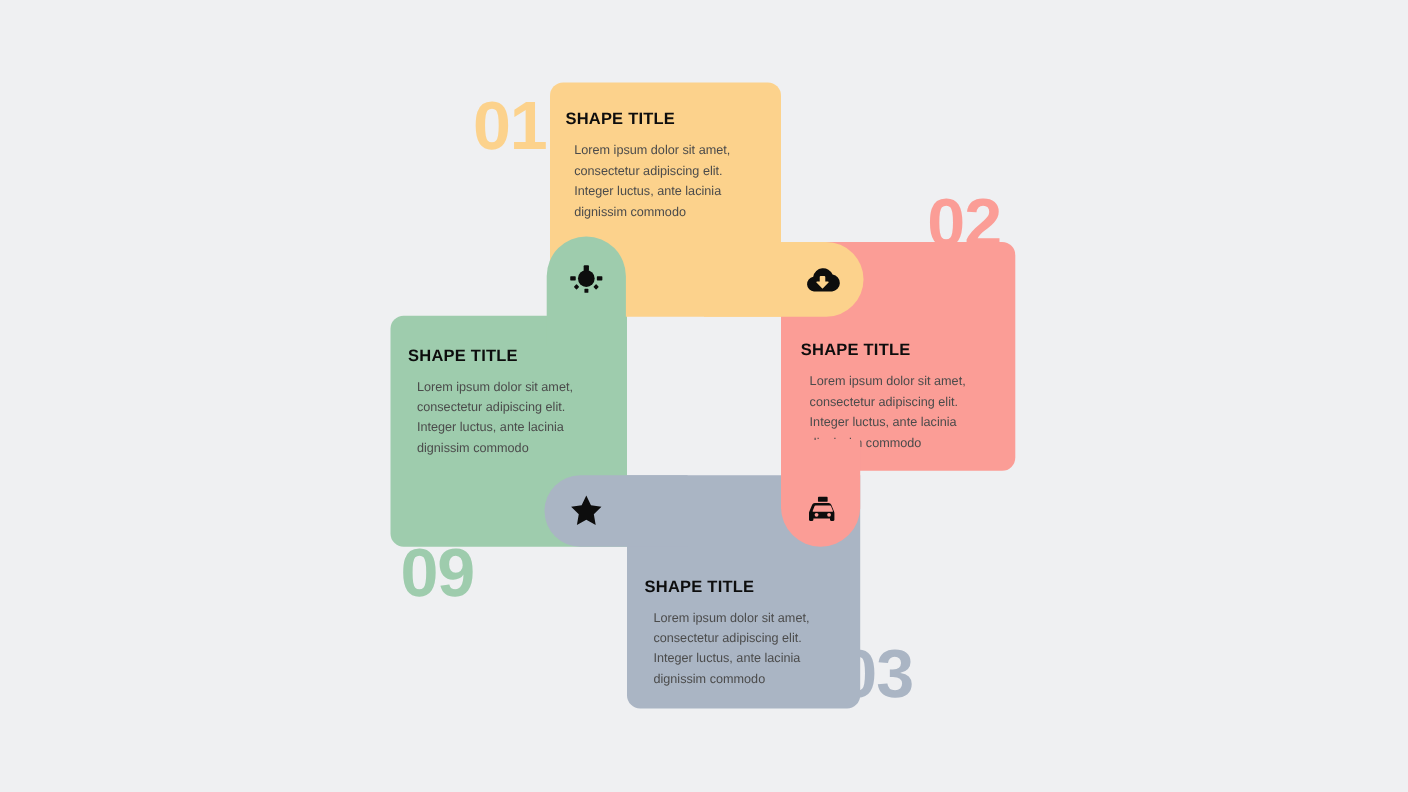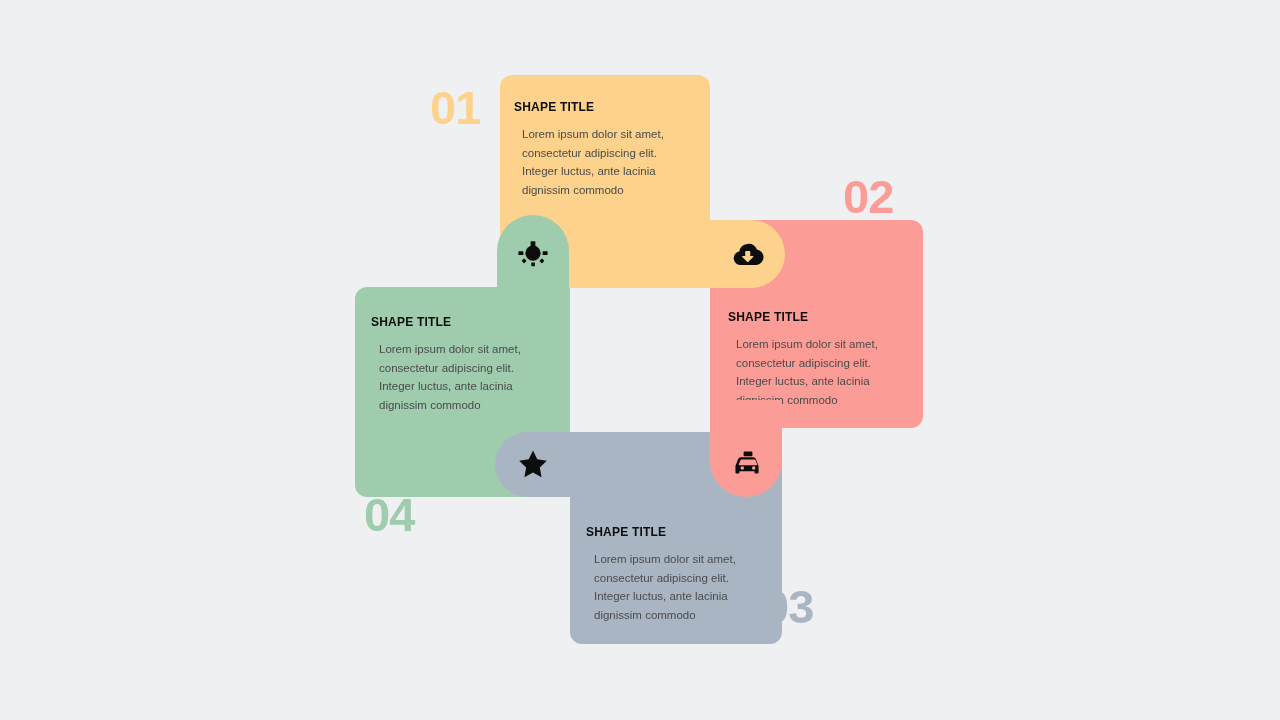--- a/index.html
+++ b/index.html
@@ -17,21 +17,21 @@
   #stage {
     position: relative;
     width: 1280px;
     height: 720px;
   }
 
   
   .bignum {
     position: absolute;
     font-family: "Liberation Sans", sans-serif;
-    font-size: 47px;
+    font-size: 62px;
     font-weight: 700;
     letter-spacing: -1px;
     line-height: 1;
     user-select: none;
   }
   #num-01 { left: 430px; top: 84px;  color: #FCD28C; }
   #num-02 { left: 843px; top: 173px; color: #FB9D96; text-align: right; }
   #num-03 { left: 763px; top: 583px; color: #AAB5C4; }
   #num-04 { left: 364px; top: 491px; color: #9ECCAD; }
 
@@ -39,21 +39,21 @@
   .card {
     position: absolute;
     box-sizing: border-box;
   }
   .card-body {
     position: absolute;
     box-sizing: border-box;
   }
   .card-title {
     font-family: "Liberation Sans", sans-serif;
-    font-size: 12px;
+    font-size: 15px;
     font-weight: 700;
     color: #0d0d0d;
     letter-spacing: 0.2px;
     margin: 0 0 11px 0;
   }
   .card-text {
     font-family: Liberation Sans, sans-serif;
     font-size: 11.5px;
     font-weight: 400;
     color: #4b4b4b;
@@ -157,21 +157,21 @@
   .icon    { z-index: 20; }
 </style>
 </head>
 <body>
 
 <div id="stage">
 
   <div class="bignum" id="num-01">01</div>
   <div class="bignum" id="num-02">02</div>
   <div class="bignum" id="num-03">03</div>
-  <div class="bignum" id="num-04">04</div>
+  <div class="bignum" id="num-04">09</div>
 
   <div class="card" id="card-04">
     <div class="card-body" id="card-04-body">
       <p class="card-title">SHAPE TITLE</p>
       <p class="card-text">Lorem ipsum dolor sit amet,
 consectetur adipiscing elit.
 Integer luctus, ante lacinia
 dignissim commodo</p>
     </div>
   </div>

